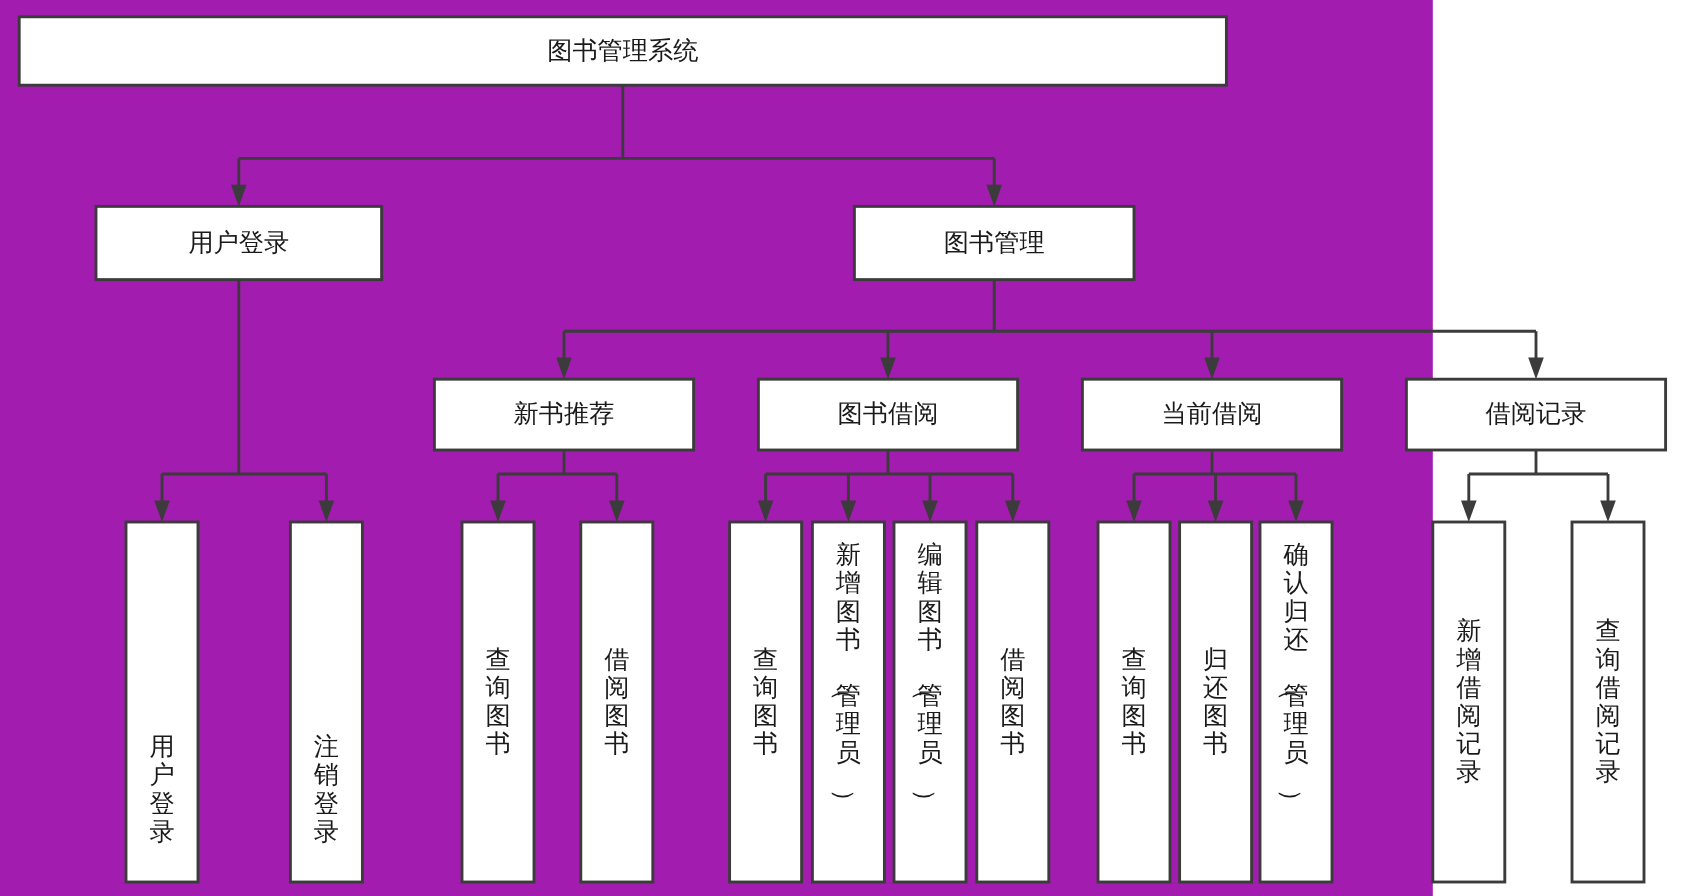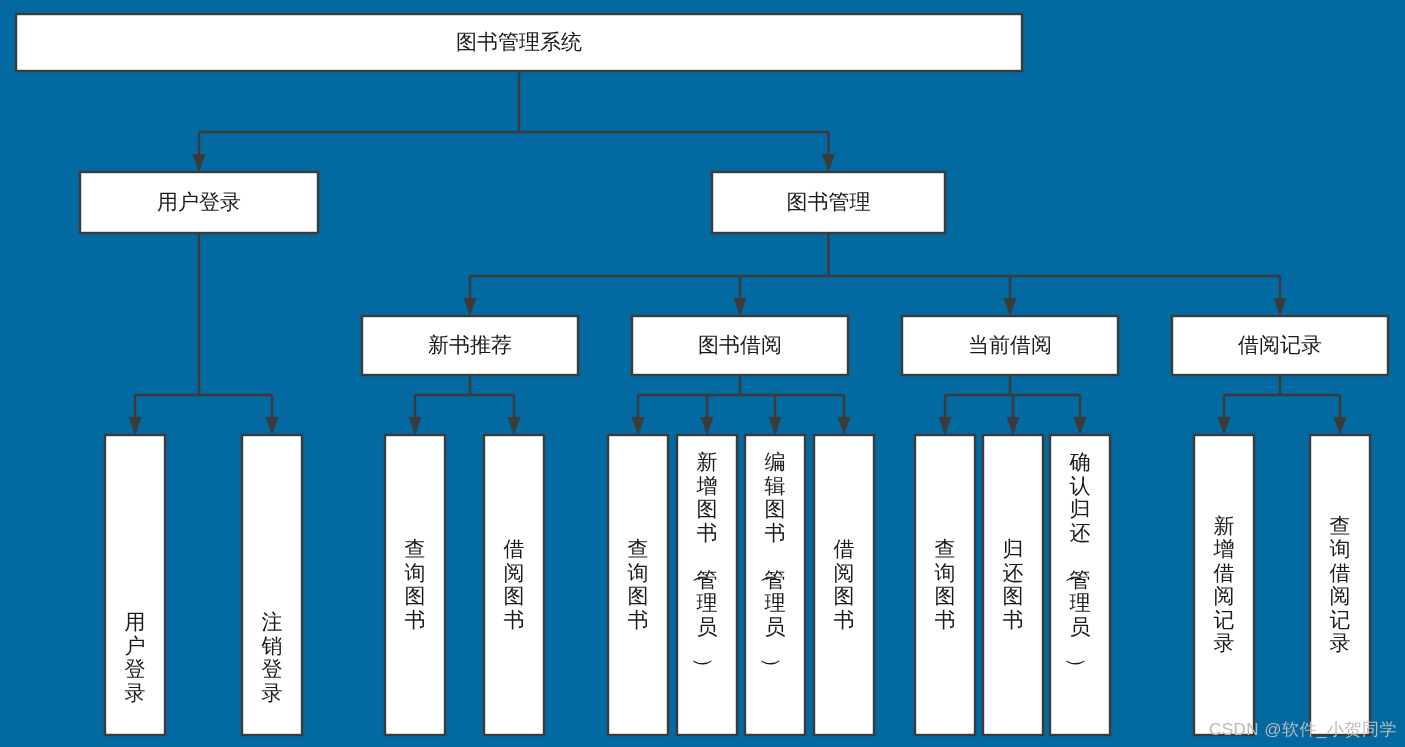--- a/index.html
+++ b/index.html
@@ -8,23 +8,23 @@
     background: #ffffff;
   }
   body {
     width: 1405px;
     height: 747px;
     font-family: "Liberation Sans", "DejaVu Sans", sans-serif;
     overflow: hidden;
   }
   #diagram-root {
     position: relative;
-    width: 1405px;
+    width: 1194px;
     height: 747px;
-    background: #0369a1;
+    background: #a21caf;
   }
   svg.canvas {
     position: absolute;
     left: 0;
     top: 0;
     width: 1405px;
     height: 747px;
   }
   .node-rect {
     fill: #ffffff;
@@ -214,14 +214,13 @@
         <g>
           <rect class="node-rect" x="1194" y="435" width="60" height="300"></rect>
           <text class="node-label-v" x="1224" y="532.83"><tspan x="1224" dy="0">新</tspan><tspan x="1224" dy="23.5">增</tspan><tspan x="1224" dy="23.5">借</tspan><tspan x="1224" dy="23.5">阅</tspan><tspan x="1224" dy="23.5">记</tspan><tspan x="1224" dy="23.5">录</tspan></text>
         </g>
         <g>
           <rect class="node-rect" x="1310" y="435" width="60" height="300"></rect>
           <text class="node-label-v" x="1340" y="532.83"><tspan x="1340" dy="0">查</tspan><tspan x="1340" dy="23.5">询</tspan><tspan x="1340" dy="23.5">借</tspan><tspan x="1340" dy="23.5">阅</tspan><tspan x="1340" dy="23.5">记</tspan><tspan x="1340" dy="23.5">录</tspan></text>
         </g>
       </g>
   </svg>
-  <div class="watermark">CSDN @软件_小贺同学</div>
 </div>
 
 </body></html>

